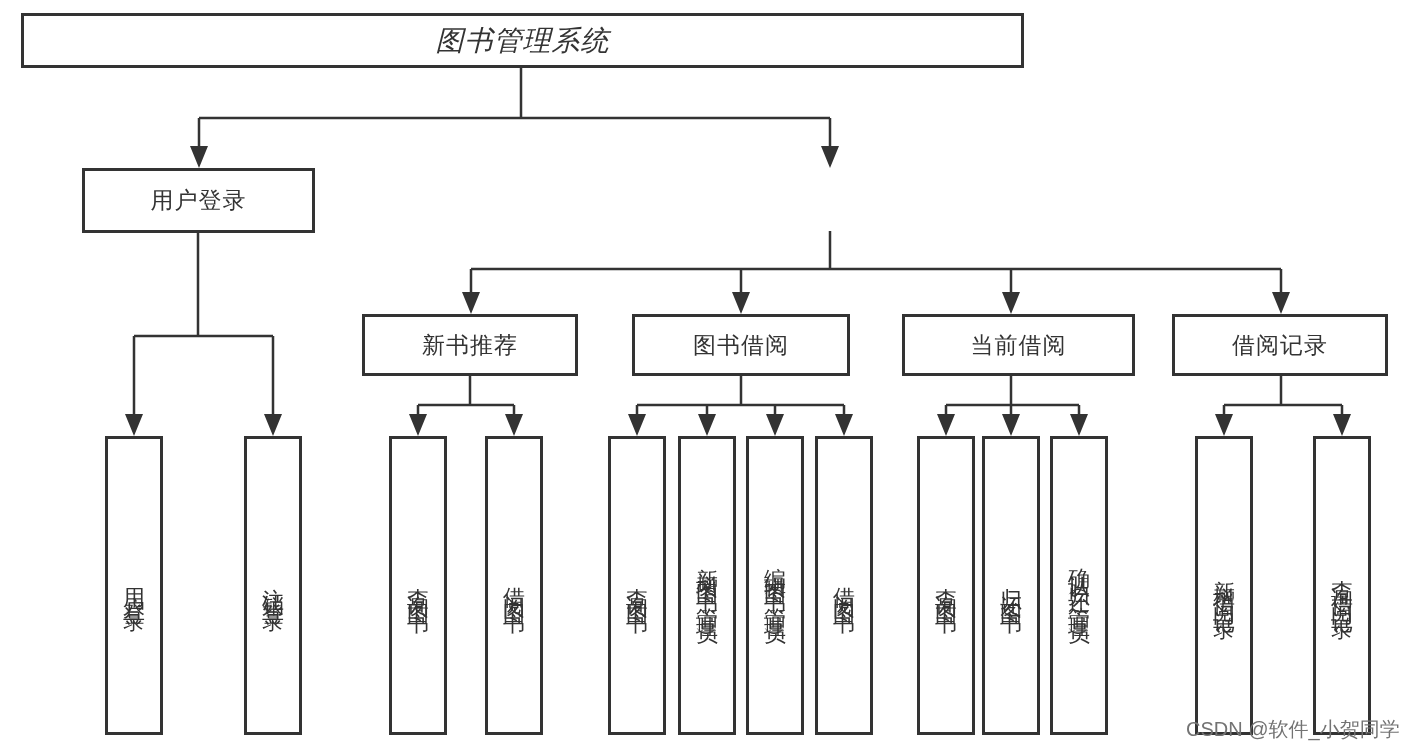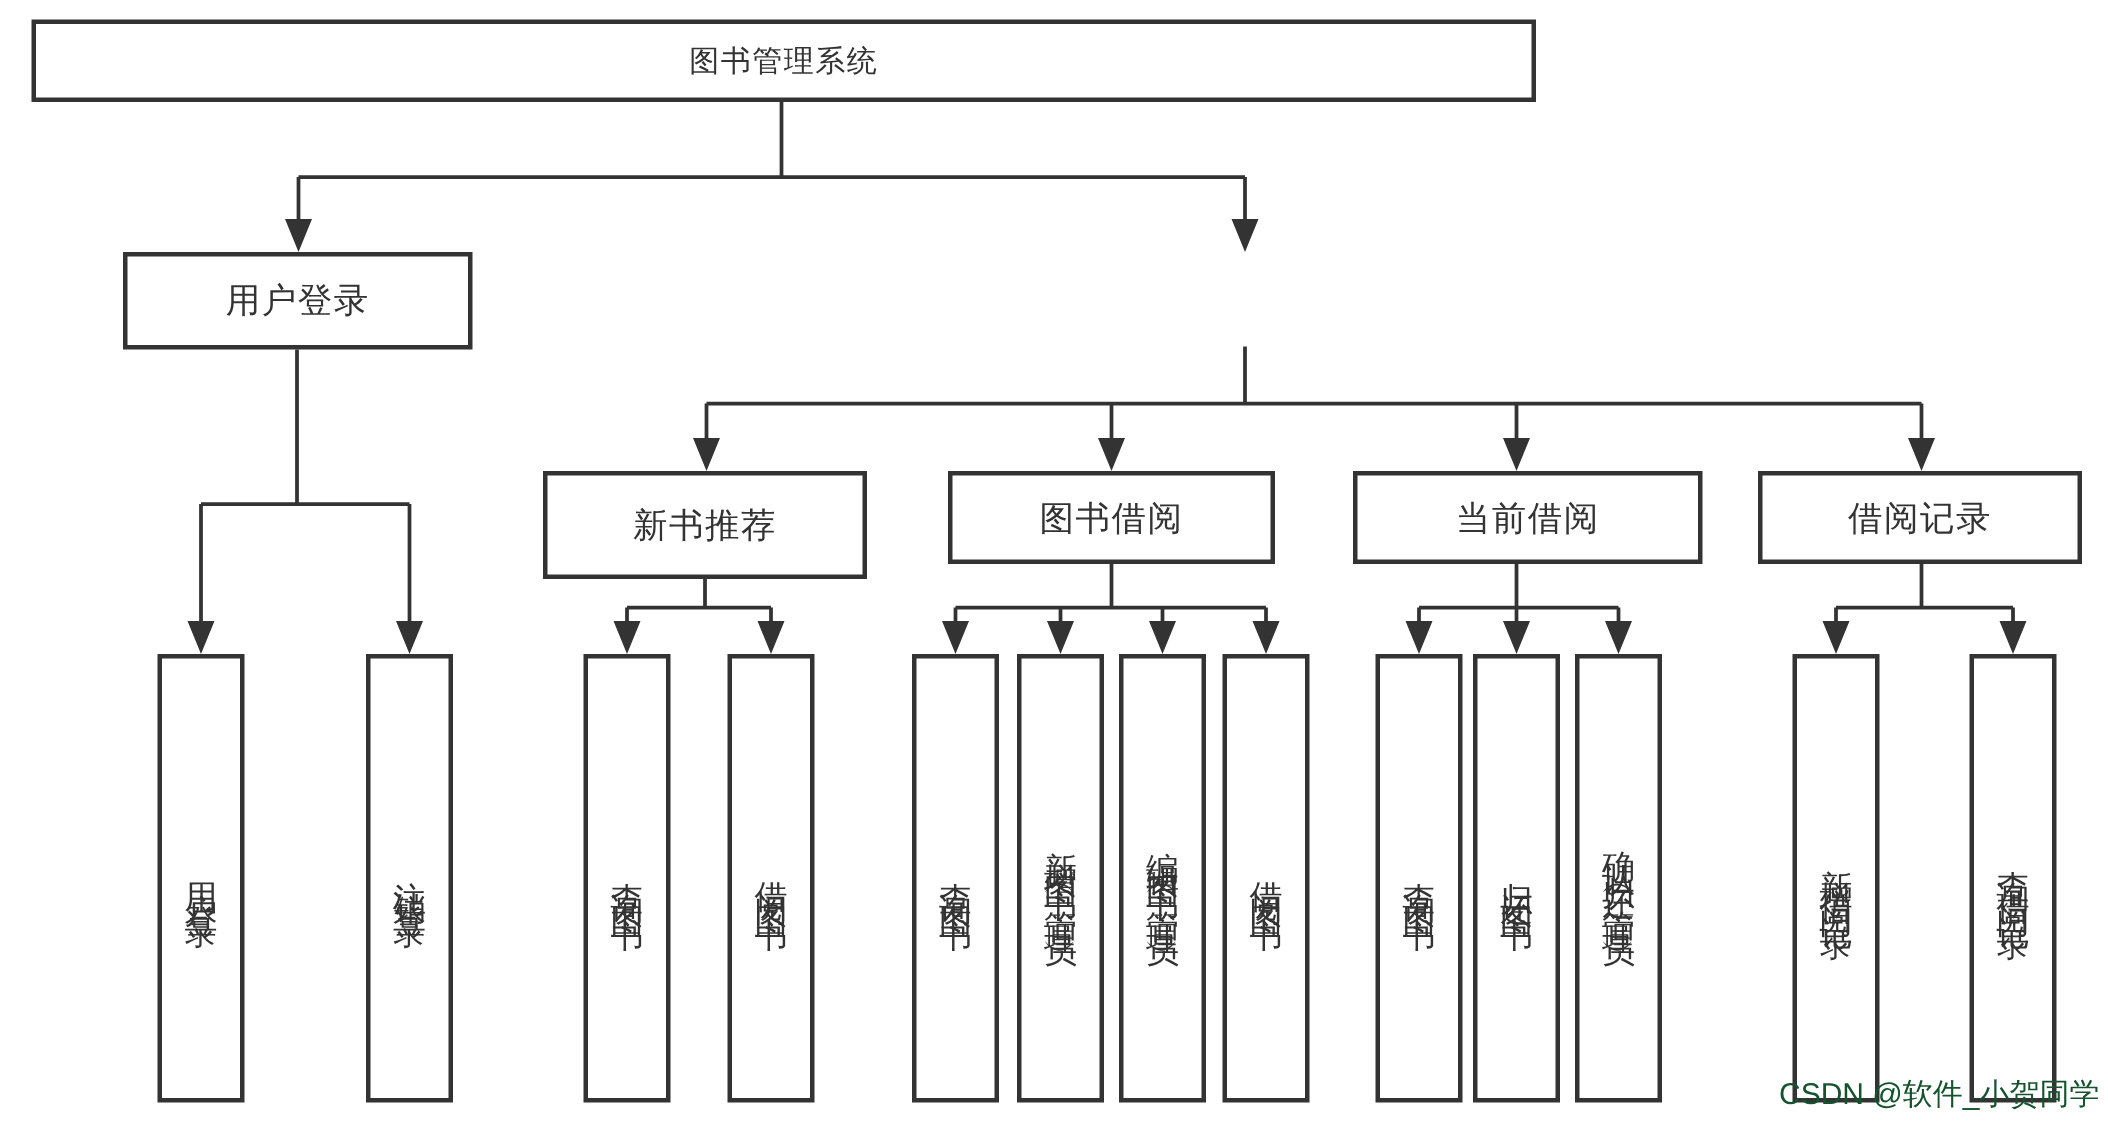--- a/index.html
+++ b/index.html
@@ -32,21 +32,22 @@
     justify-content: center;
     z-index: 2;
   }
   .node .label {
     font-size: 23px;
     color: #333333;
     letter-spacing: 1px;
     white-space: nowrap;
   }
   .node.root .label {
-    font-size: 20px;
+    font-size: 28px;
+    font-style: italic;
   }
   .node-v {
     position: absolute;
     box-sizing: border-box;
     background: #ffffff;
     border: 3px solid #333333;
     display: flex;
     align-items: center;
     justify-content: center;
     z-index: 2;
@@ -57,21 +58,21 @@
     font-size: 22px;
     letter-spacing: 8px;
     color: #333333;
     line-height: 1;
   }
   .watermark {
     position: absolute;
     left: 1186px;
     top: 716px;
     font-size: 20px;
-    color: #14532d;
+    color: #737373;
     z-index: 3;
     white-space: nowrap;
   }
 </style>
 </head>
 <body>
 
 <div class="stage">
 
   <svg class="connectors" viewBox="0 0 1405 747" xmlns="http://www.w3.org/2000/svg">
@@ -134,21 +135,21 @@
   </svg>
 
   <div class="node root" style="left:21px; top:13px; width:1003px; height:55px;">
     <span class="label">图书管理系统</span>
   </div>
 
   <div class="node" style="left:82px; top:168px; width:233px; height:65px;">
     <span class="label">用户登录</span>
   </div>
 
-  <div class="node" style="left:362px; top:314px; width:216px; height:72px;">
+  <div class="node" style="left:362px; top:314px; width:216px; height:62px;">
     <span class="label">新书推荐</span>
   </div>
   <div class="node" style="left:632px; top:314px; width:218px; height:62px;">
     <span class="label">图书借阅</span>
   </div>
   <div class="node" style="left:902px; top:314px; width:233px; height:62px;">
     <span class="label">当前借阅</span>
   </div>
   <div class="node" style="left:1172px; top:314px; width:216px; height:62px;">
     <span class="label">借阅记录</span>

